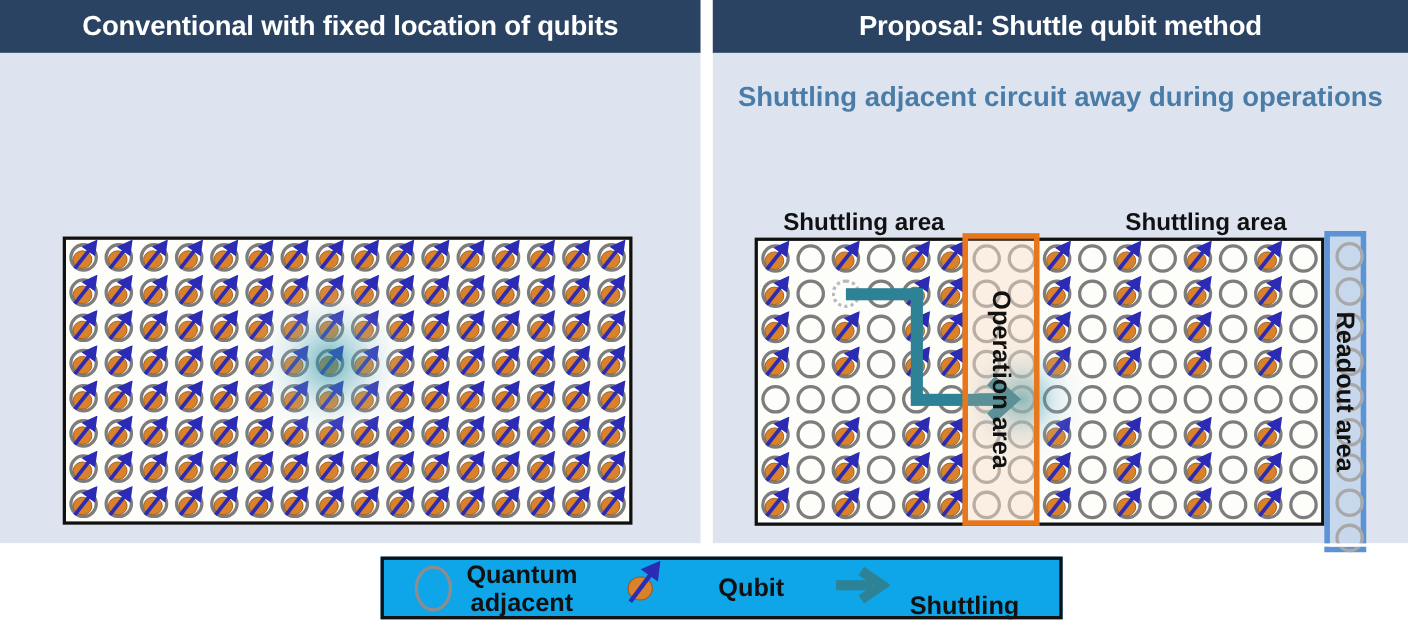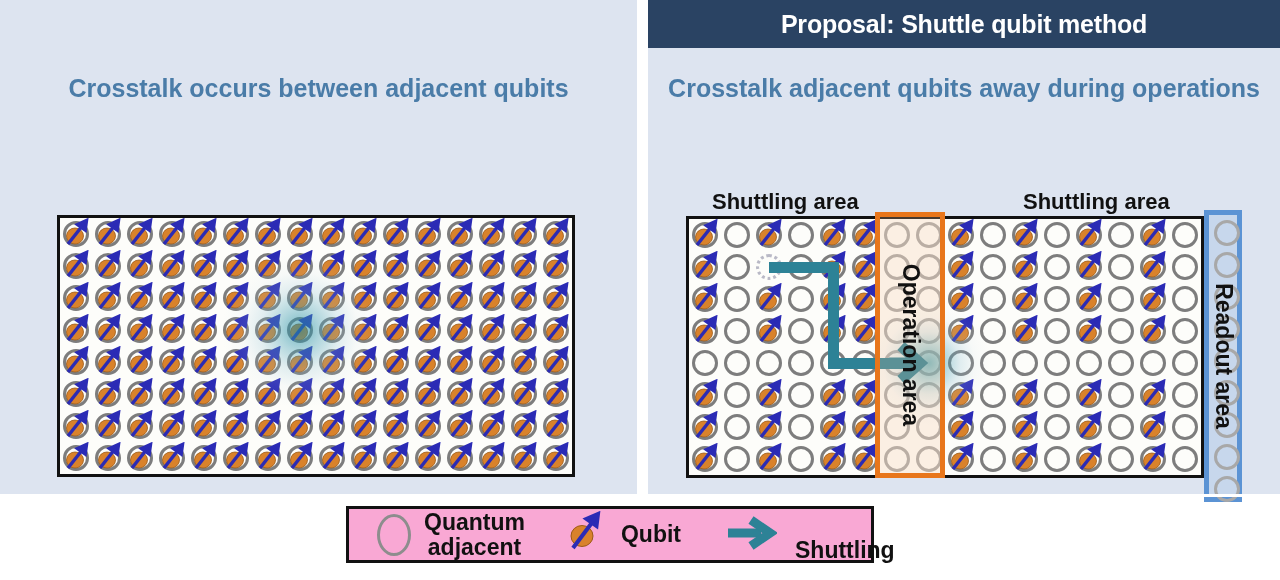--- a/index.html
+++ b/index.html
@@ -64,38 +64,40 @@
   }
 
   
   .path-seg{position:absolute;background:#2d8296;}
 
   
   .caption{position:absolute;font-weight:bold;font-size:22px;color:#111111;white-space:nowrap;}
 
   
   .legend{
-    position:absolute;left:346px;top:506px;width:528px;height:57px;
-    background:#f9a8d4;border:3px solid #111111;box-sizing:border-box;
+    position:absolute;left:346px;top:506px;width:620px;height:57px;
+    background:#0ea5e9;border:3px solid #111111;box-sizing:border-box;
     display:flex;align-items:center;
   }
   .legend-item{display:flex;align-items:center;}
   .legend-text{font-weight:bold;font-size:23px;color:#111111;line-height:1.05;text-align:center;}
   .legend-circle{
     width:34px;height:42px;border:3px solid #8d8d8d;border-radius:50%;box-sizing:border-box;
   }
   .bottom-rule{position:absolute;left:0;top:494px;width:1280px;height:3px;background:#ffffff;}
 </style>
 </head>
 <body>
 
 <div class="panels">
 
   <div class="panel left">
-    <div class="panel-sub">Crosstalk occurs between adjacent qubits</div>
+    <div class="panel-header">
+      <span class="panel-header-text">Conventional with fixed location of qubits</span>
+    </div>
     <div id="grid-left" class="grid" style="left: 57px; top: 215px; width: 512px; height: 256px;">
         <div class="cell" style="left: 0px; top: 0px;"><div class="ring"></div><span><svg class="qbody" width="32" height="32" viewBox="0 0 32 32" style="opacity:1">
               <ellipse cx="15" cy="18" rx="8.5" ry="8" fill="#d9822b" stroke="#9c5a18" stroke-width="0.8"></ellipse>
               <g stroke="#2b2bb5" stroke-width="3.4" fill="#2b2bb5">
                 <line x1="8" y1="26" x2="23" y2="7"></line>
                 <polygon points="26.5,2.5 25.2,12 17.5,6.6"></polygon>
               </g>
             </svg></span></div>
         <div class="cell" style="left: 32px; top: 0px;"><div class="ring"></div><span><svg class="qbody" width="32" height="32" viewBox="0 0 32 32" style="opacity:1">
               <ellipse cx="15" cy="18" rx="8.5" ry="8" fill="#d9822b" stroke="#9c5a18" stroke-width="0.8"></ellipse>
@@ -989,21 +991,21 @@
         <div class="glow" style="left: 162px; top: 34px; width: 156px; height: 156px;"></div>
       </div>
   </div>
 
   <div class="gap-strip"></div>
 
   <div class="panel right">
     <div class="panel-header">
       <span class="panel-header-text">Proposal: Shuttle qubit method</span>
     </div>
-    <div class="panel-sub">Crosstalk adjacent qubits away during operations</div>
+    <div class="panel-sub">Shuttling adjacent circuit away during operations</div>
 
     <div class="caption" style="left:64px;top:189px;">Shuttling area</div>
     <div class="caption" style="left:375px;top:189px;">Shuttling area</div>
 
     <div id="grid-right" class="grid" style="left: 38px; top: 216px; width: 512px; height: 256px;">
         <div class="cell" style="left: 0px; top: 0px;"><div class="ring"></div><span><svg class="qbody" width="32" height="32" viewBox="0 0 32 32" style="opacity:1">
               <ellipse cx="15" cy="18" rx="8.5" ry="8" fill="#d9822b" stroke="#9c5a18" stroke-width="0.8"></ellipse>
               <g stroke="#2b2bb5" stroke-width="3.4" fill="#2b2bb5">
                 <line x1="8" y1="26" x2="23" y2="7"></line>
                 <polygon points="26.5,2.5 25.2,12 17.5,6.6"></polygon>
@@ -1659,21 +1661,21 @@
 <div class="legend">
 
   <div class="legend-item" style="margin-left:28px;">
     <span class="legend-circle"></span>
     <span class="legend-text" style="margin-left:13px;">
       <span>Quantum</span><br>
       <span>adjacent</span>
     </span>
   </div>
 
-  <div class="legend-item" style="margin-left:40px;">
+  <div class="legend-item" style="margin-left:40px;gap:32px;">
     <span>
       <svg width="38" height="44" viewBox="0 0 38 44" aria-hidden="true">
         <ellipse cx="17" cy="25" rx="11" ry="10.5" fill="#d9822b" stroke="#9c5a18" stroke-width="1"></ellipse>
         <g stroke="#2b2bb5" stroke-width="4" fill="#2b2bb5">
           <line x1="8" y1="37" x2="29" y2="9" stroke-linecap="butt"></line>
           <polygon points="33,3 31.5,15 21.5,8"></polygon>
         </g>
       </svg>
     </span>
     <span class="legend-text" style="margin-left:18px;">Qubit</span>

